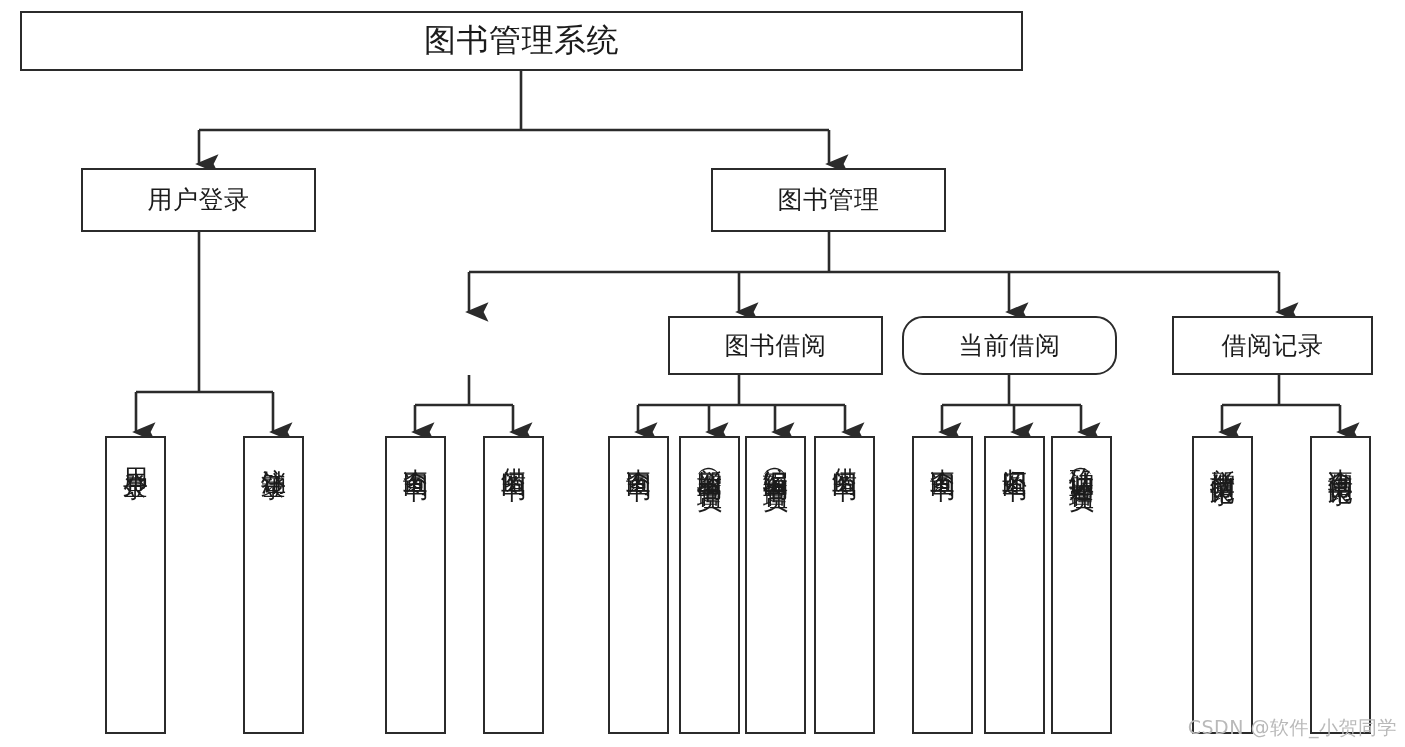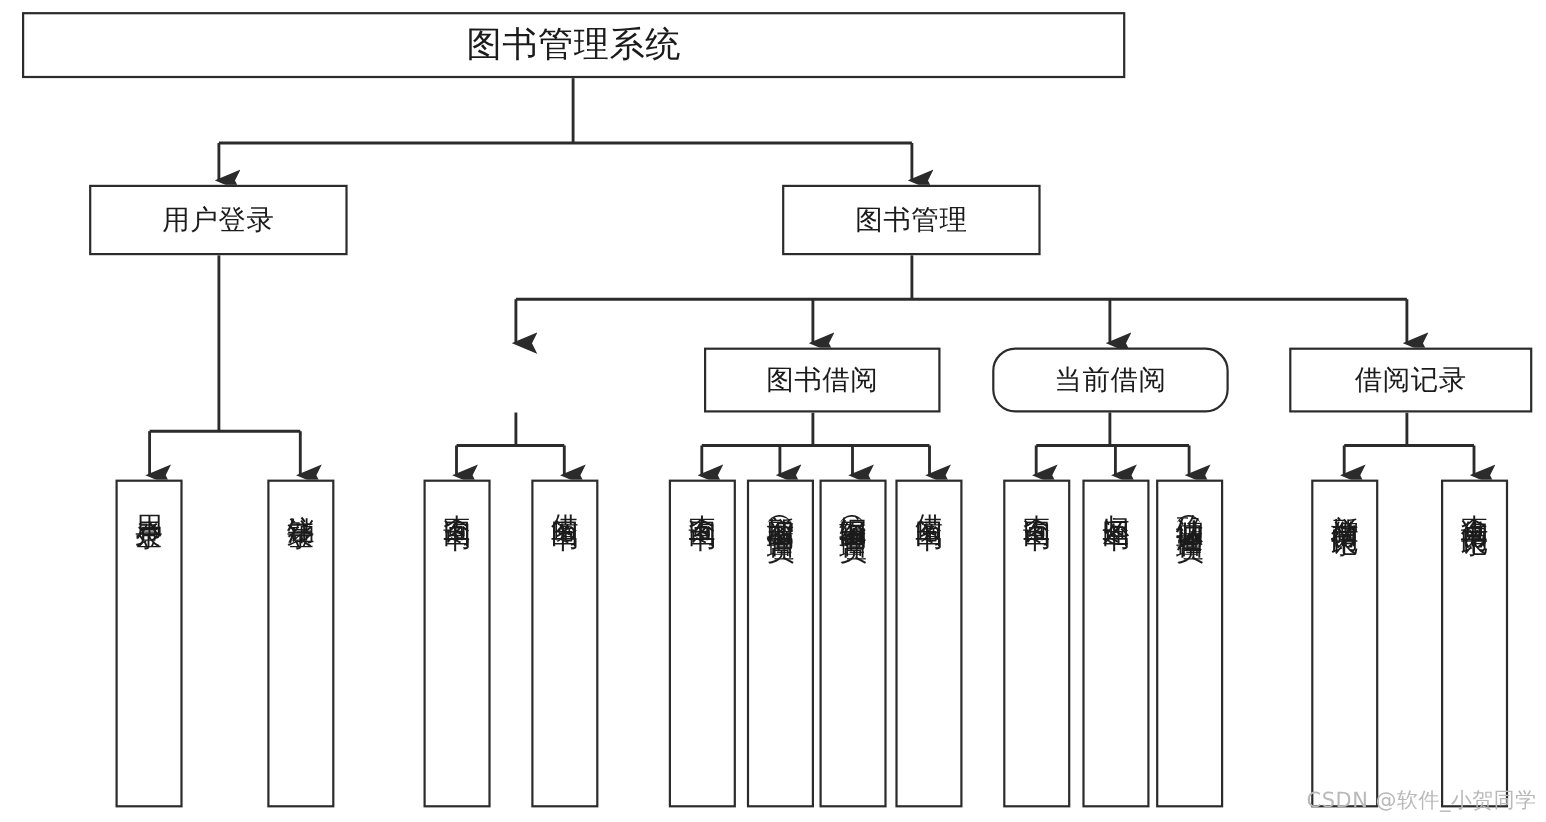--- a/index.html
+++ b/index.html
@@ -139,27 +139,27 @@
     <span class="node-label">图书管理系统</span>
   </div>
 
   <div class="node h" style="left: 81px; top: 168px; width: 235px; height: 64px;">
     <span class="node-label">用户登录</span>
   </div>
   <div class="node h" style="left: 711px; top: 168px; width: 235px; height: 64px;">
     <span class="node-label">图书管理</span>
   </div>
 
-  <div class="node h" style="left: 640px; top: 316px; width: 215px; height: 59px;">
+  <div class="node h" style="left: 668px; top: 316px; width: 215px; height: 59px;">
     <span class="node-label">图书借阅</span>
   </div>
   <div class="node h" style="left: 902px; top: 316px; width: 215px; height: 59px; border-radius: 21px;">
     <span class="node-label">当前借阅</span>
   </div>
-  <div class="node h" style="left: 1172px; top: 316px; width: 221px; height: 59px;">
+  <div class="node h" style="left: 1172px; top: 316px; width: 201px; height: 59px;">
     <span class="node-label">借阅记录</span>
   </div>
 
   <div class="node v" style="left: 105px; top: 436px; width: 61px; height: 298px;">
     <span class="node-label">用户登录</span>
   </div>
   <div class="node v" style="left: 243px; top: 436px; width: 61px; height: 298px;">
     <span class="node-label">注销登录</span>
   </div>
   <div class="node v" style="left: 385px; top: 436px; width: 61px; height: 298px;">

